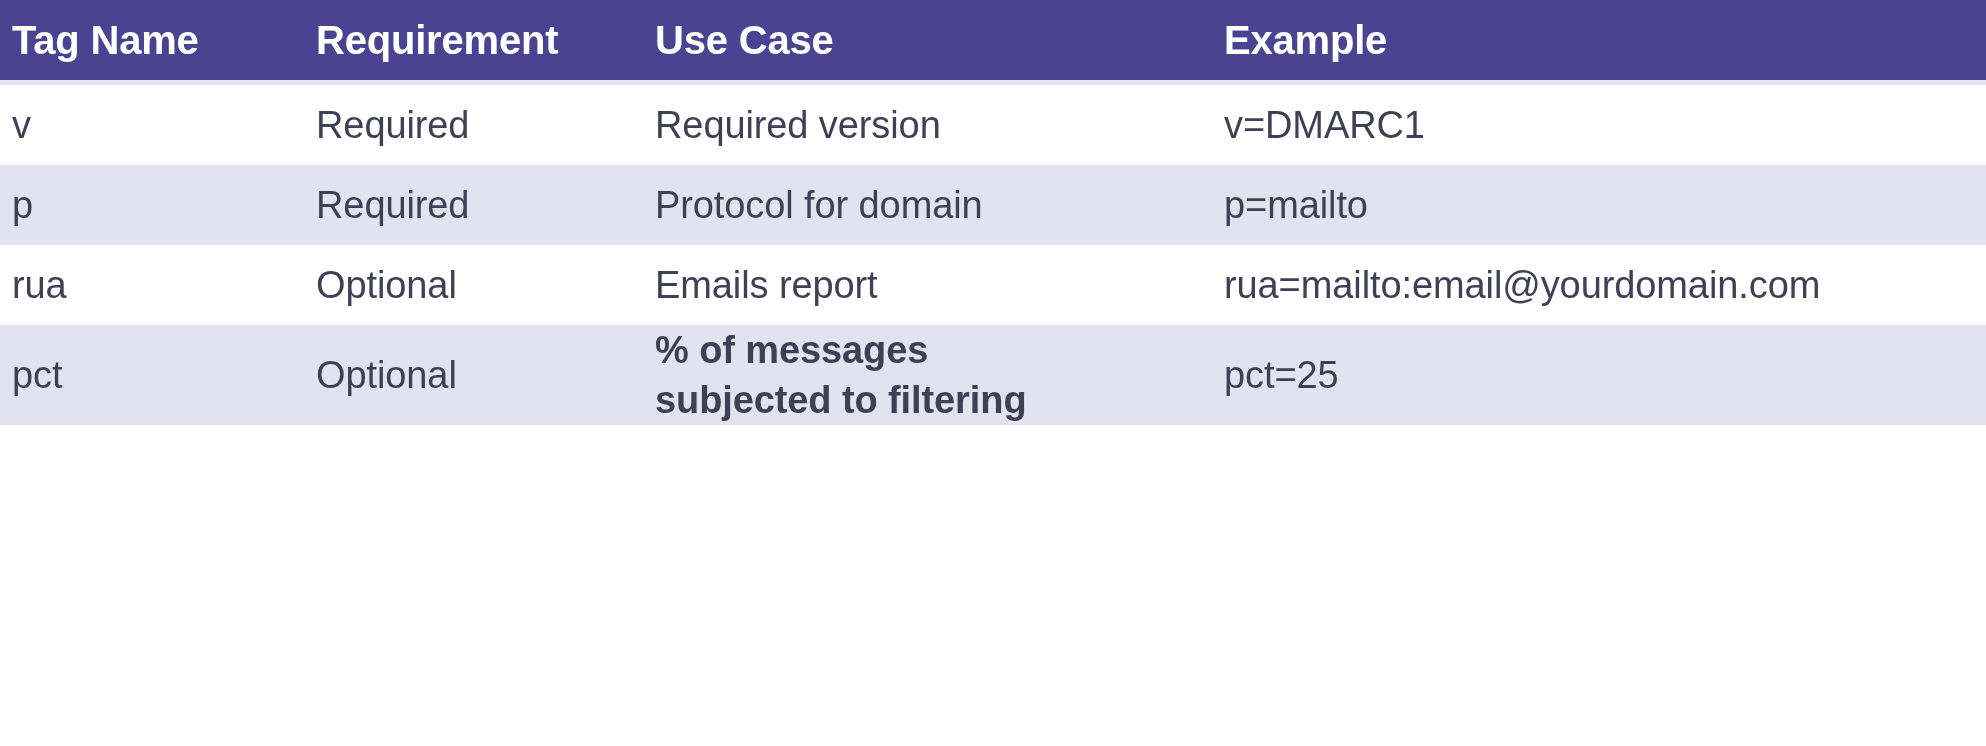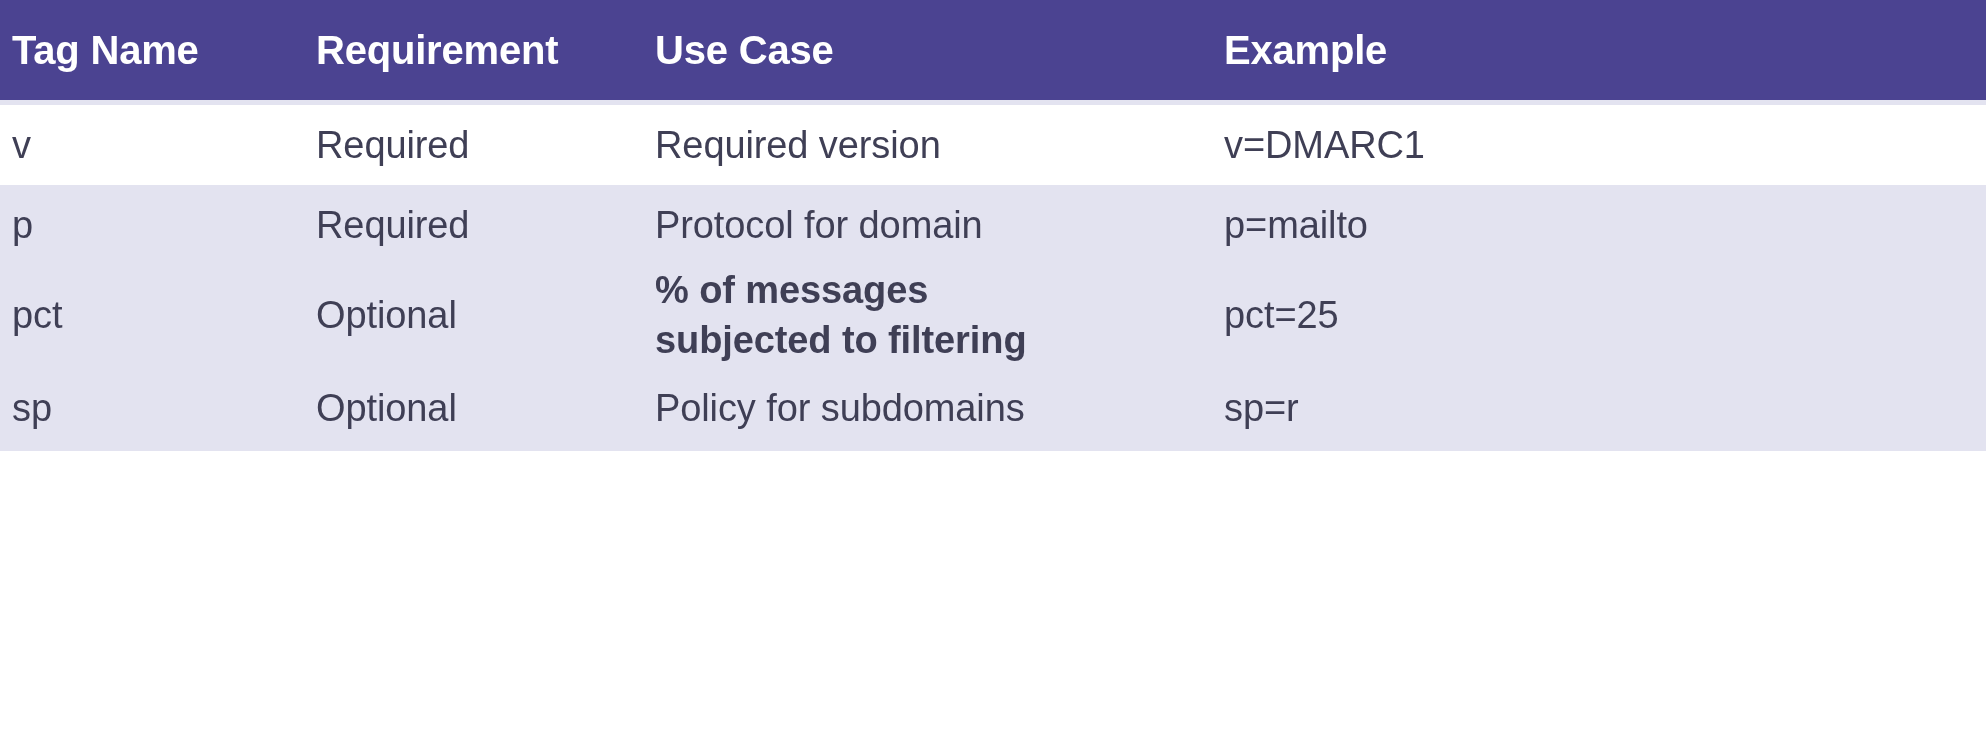--- a/index.html
+++ b/index.html
@@ -30,21 +30,21 @@
 
   
   col.col-tag    { width: 306px; }
   col.col-req    { width: 337px; }
   col.col-use    { width: 557px; }
   col.col-ex     { width: 786px; }
 
   
   thead tr.header-row {
     background: #4b4391;
-    height: 100px;
+    height: 80px;
   }
 
   thead th {
     color: #ffffff;
     font-size: 40px;
     font-weight: 700;
     text-align: left;
     vertical-align: middle;
     padding: 0 0 0 12px;
     letter-spacing: -0.2px;
@@ -141,34 +141,34 @@
         <td class="cell-ex wide">v=DMARC1</td>
       </tr>
 
       <tr class="data-row row-alt">
         <td class="cell-tag">p</td>
         <td class="cell-req">Required</td>
         <td class="cell-use">Protocol for domain</td>
         <td class="cell-ex wide">p=mailto</td>
       </tr>
 
+      <tr class="data-row row-white">
+        <td class="cell-tag">rua</td>
+        <td class="cell-req">Optional</td>
+        <td class="cell-use">Emails report</td>
+        <td class="cell-ex wide">rua=mailto:email@yourdomain.com</td>
+      </tr>
 
       <tr class="data-row row-alt row-tall">
         <td class="cell-tag">pct</td>
         <td class="cell-req">Optional</td>
         <td class="cell-use multiline">
           <span>% of messages</span>
           <span class="line2">subjected to filtering</span>
         </td>
         <td class="cell-ex wide">pct=25</td>
       </tr>
 
 
-      <tr class="data-row row-alt row-last">
-        <td class="cell-tag">sp</td>
-        <td class="cell-req">Optional</td>
-        <td class="cell-use">Policy for subdomains</td>
-        <td class="cell-ex wide">sp=r</td>
-      </tr>
 
     </tbody>
   </table>
 </div>
 
 </body></html>

